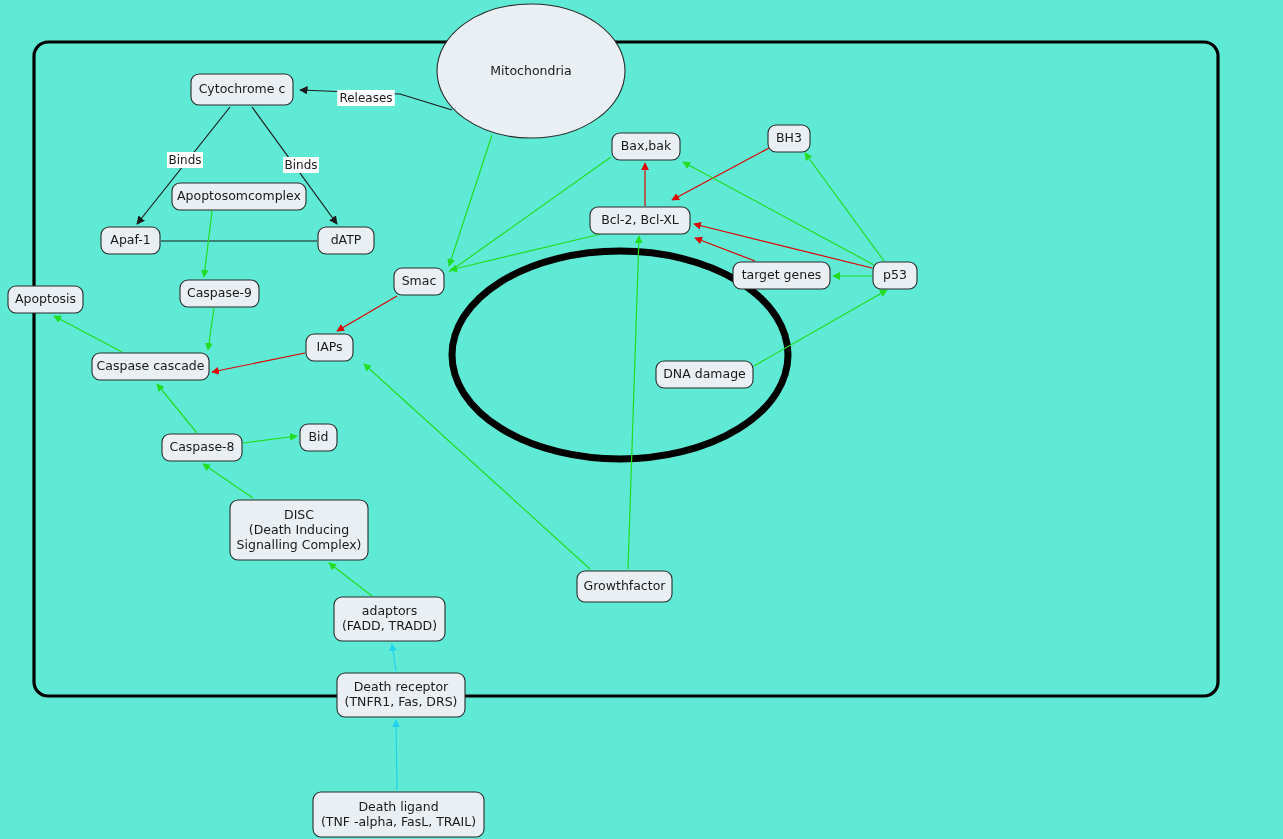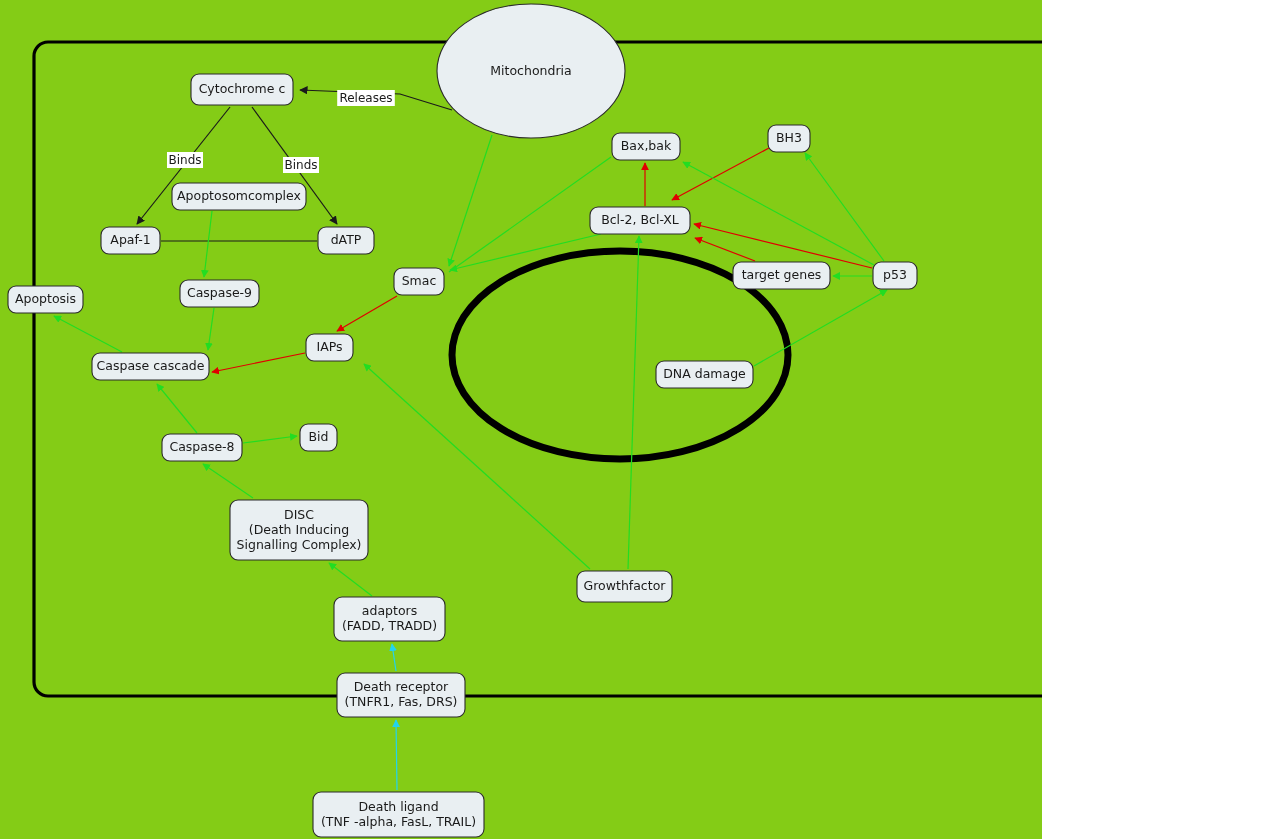--- a/index.html
+++ b/index.html
@@ -2,23 +2,23 @@
 <html><head>
 <meta charset="utf-8">
 <style>
   html, body {
     margin: 0;
     padding: 0;
     background: #ffffff;
   }
   #canvas-wrap {
     position: relative;
-    width: 1042px;
+    width: 1283px;
     height: 839px;
-    background: #84cc16;
+    background: #5eead4;
     overflow: hidden;
     font-family: "DejaVu Sans", "Liberation Sans", sans-serif;
   }
   svg.diagram {
     position: absolute;
     left: 0;
     top: 0;
     width: 1283px;
     height: 839px;
   }

